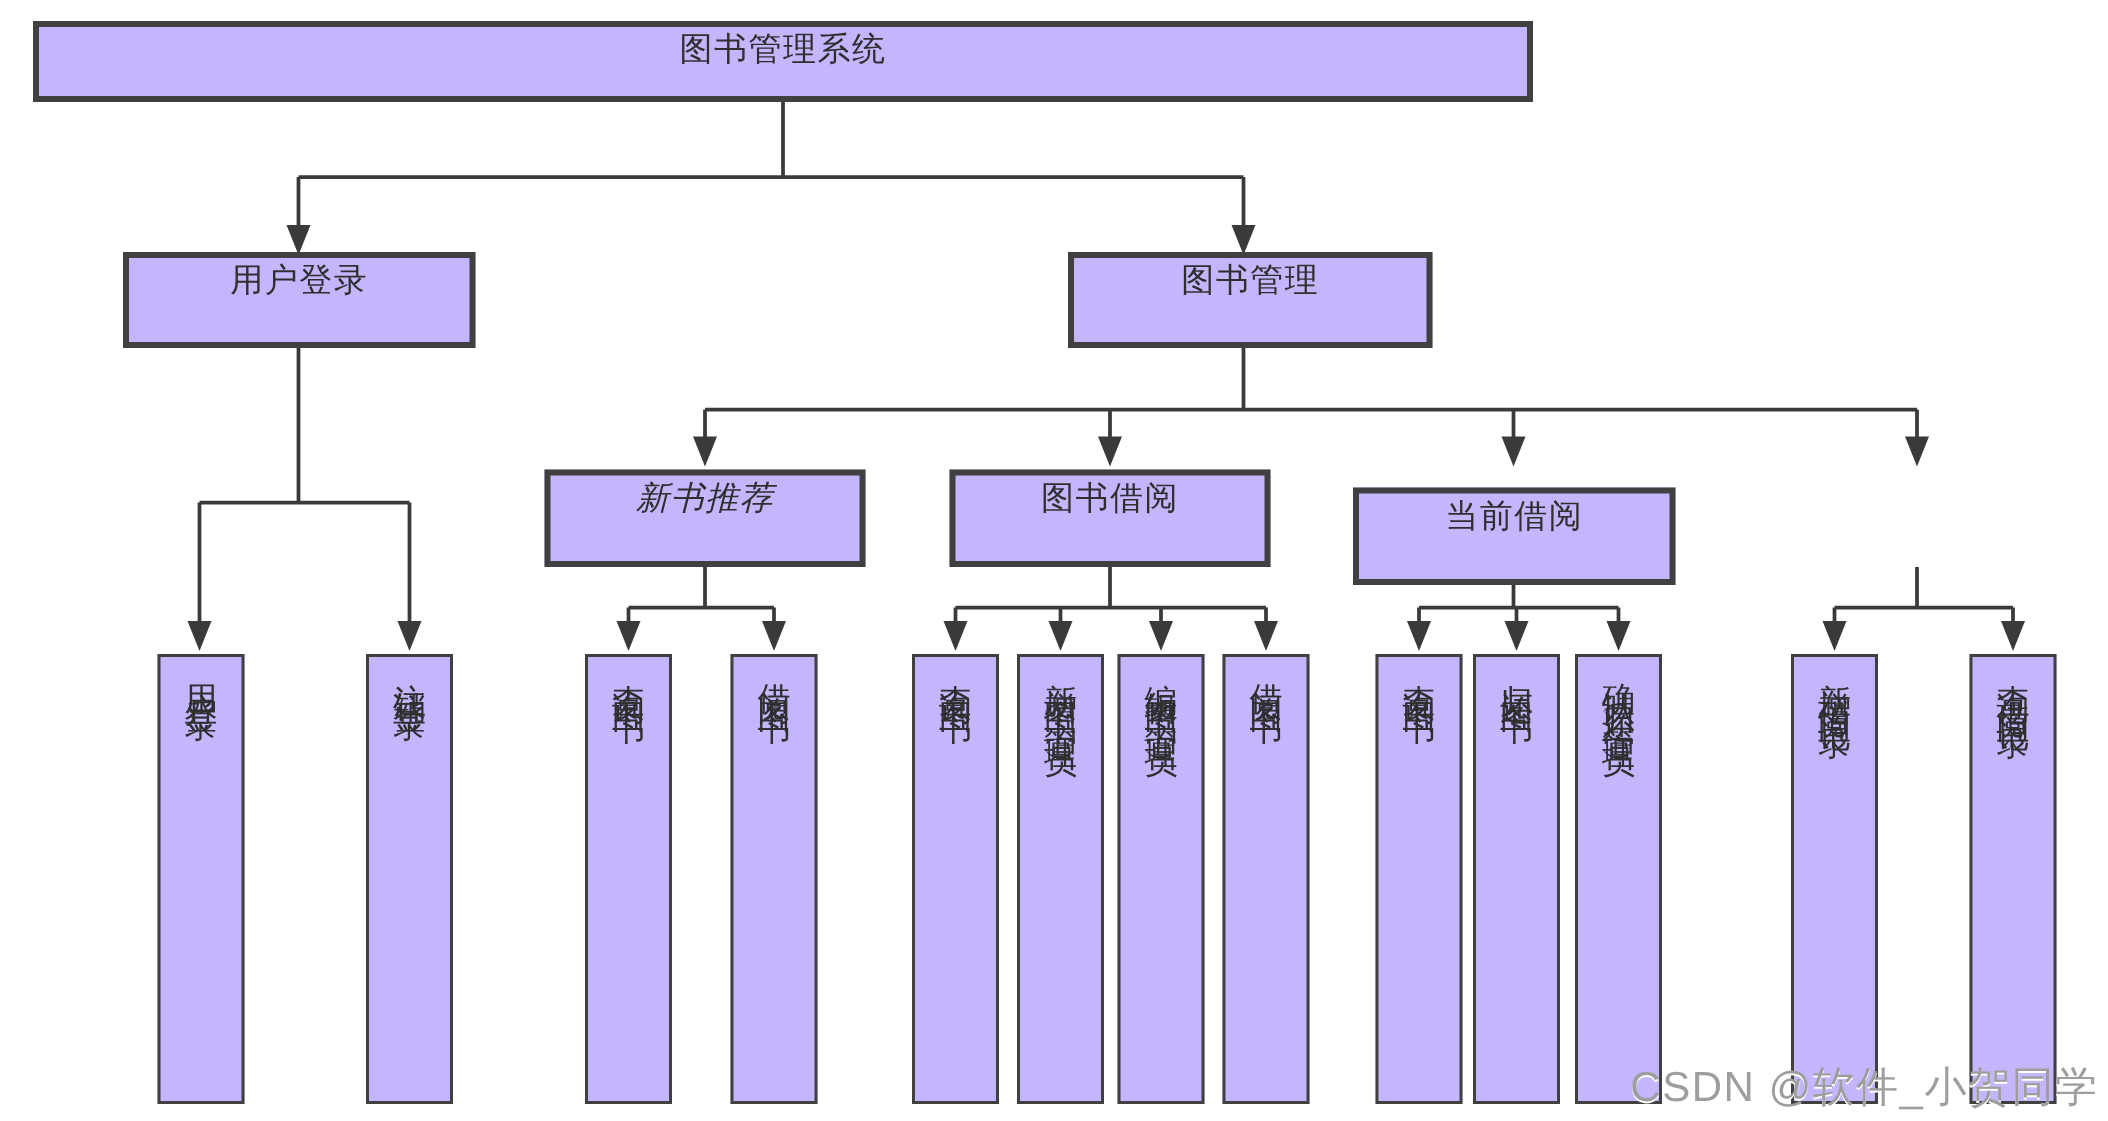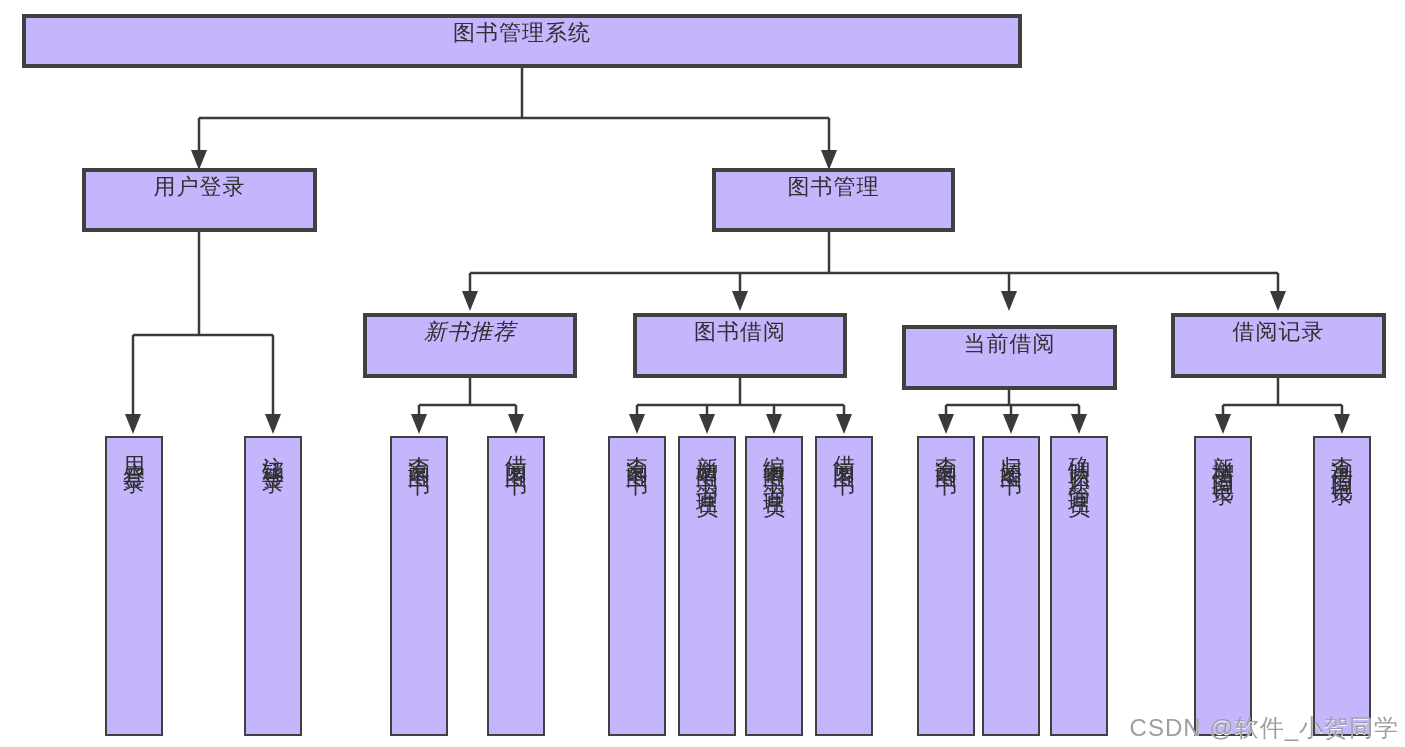--- a/index.html
+++ b/index.html
@@ -17,21 +17,21 @@
   }
   .hbox{font-size:22px;letter-spacing:1px;}
   .leaf{border-width:2.5px;}
   .leaf .vtext{
     writing-mode:vertical-rl;text-orientation:mixed;
     font-size:22px;letter-spacing:6px;line-height:1;
     white-space:nowrap;
   }
   .watermark{
     position:absolute;right:6px;bottom:3px;z-index:3;
-    font-size:24px;color:#9e9e9e;letter-spacing:1px;
+    font-size:28px;color:#9e9e9e;letter-spacing:1px;
     text-shadow:0 1px 0 #ffffff;
     text-align:center;
   }
 </style>
 </head>
 <body>
 
 <div id="stage">
 
   <svg class="connectors" width="1405" height="747" viewBox="0 0 1405 747" fill="none" stroke="#3a3a3a" stroke-width="2.5">
@@ -110,23 +110,20 @@
 
   <div class="node hbox" style="left:363px;top:313px;width:214px;height:65px;font-style:italic;">
     <span>新书推荐</span>
   </div>
   <div class="node hbox" style="left:633px;top:313px;width:214px;height:65px;">
     <span>图书借阅</span>
   </div>
   <div class="node hbox" style="left:902px;top:313px;width:215px;height:65px;margin-top:12px;">
     <span>当前借阅</span>
   </div>
-  <div class="node hbox" style="left:1171px;top:313px;width:215px;height:65px;">
-    <span>借阅记录</span>
-  </div>
 
   <div class="node leaf" style="left:105px;top:436px;width:58px;height:300px;">
     <span class="vtext">用户登录</span>
   </div>
   <div class="node leaf" style="left:244px;top:436px;width:58px;height:300px;">
     <span class="vtext">注销登录</span>
   </div>
 
   <div class="node leaf" style="left:390px;top:436px;width:58px;height:300px;">
     <span class="vtext">查询图书</span>

